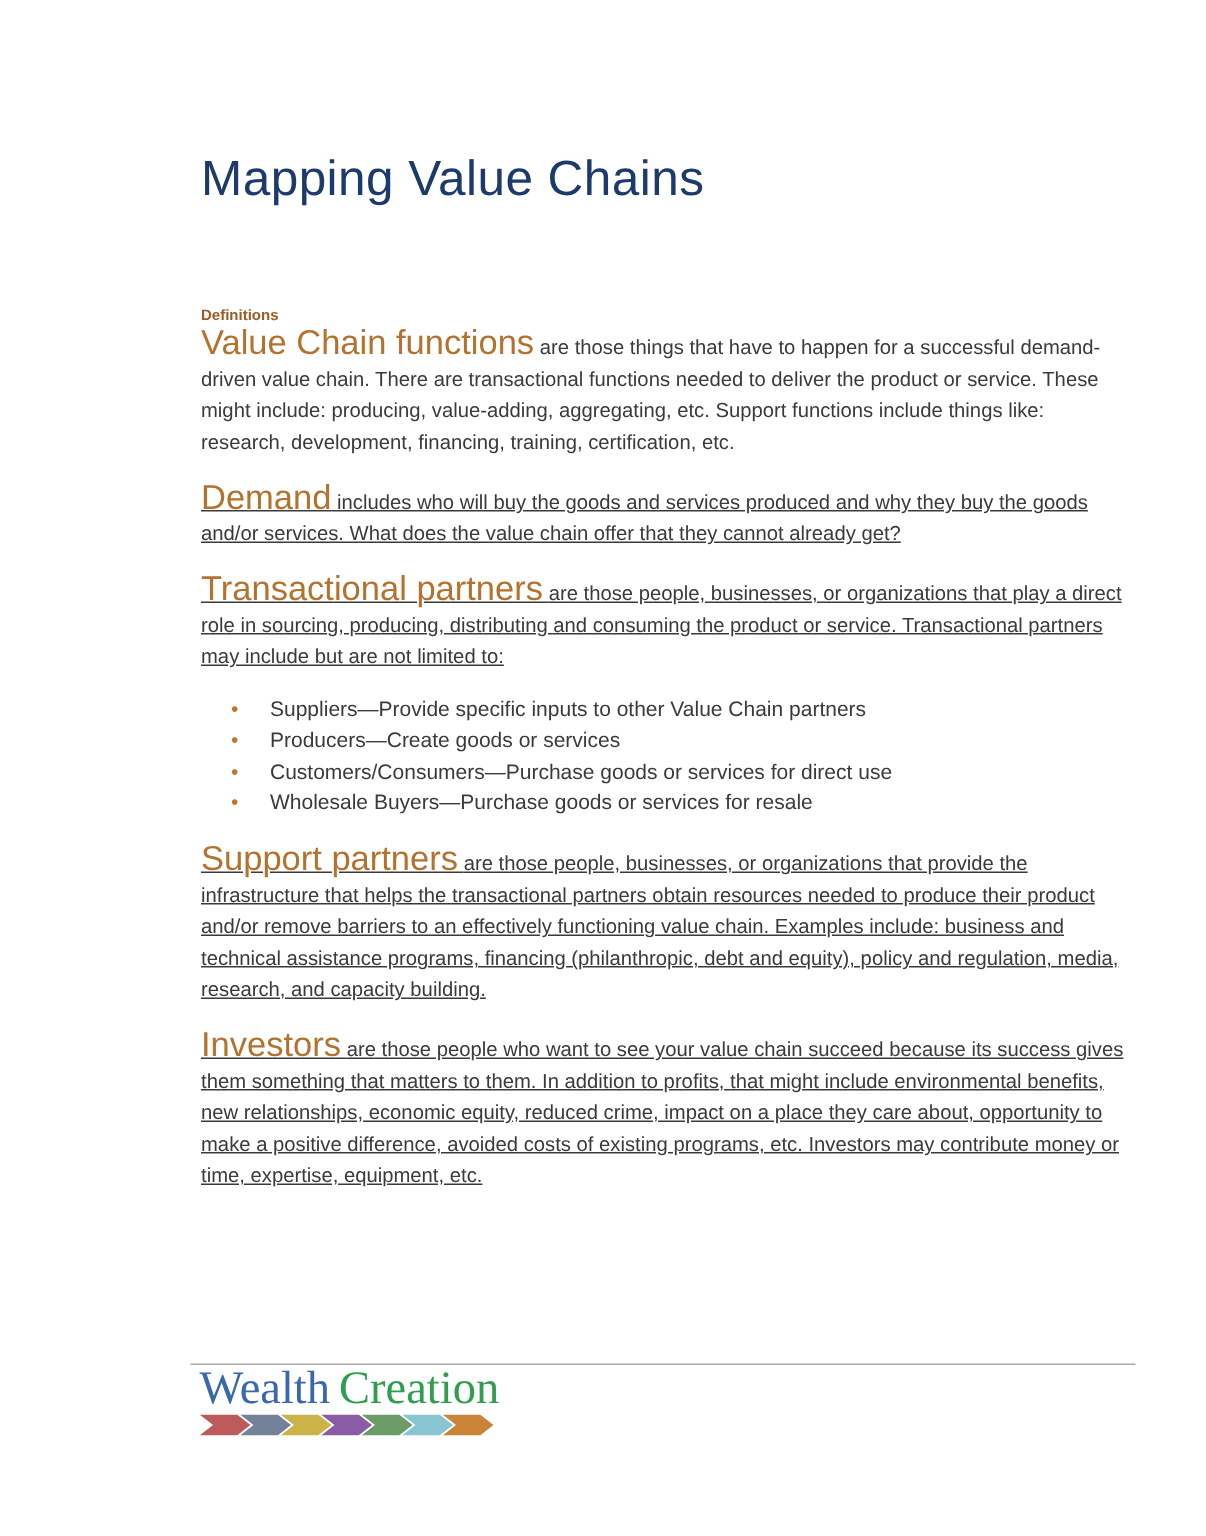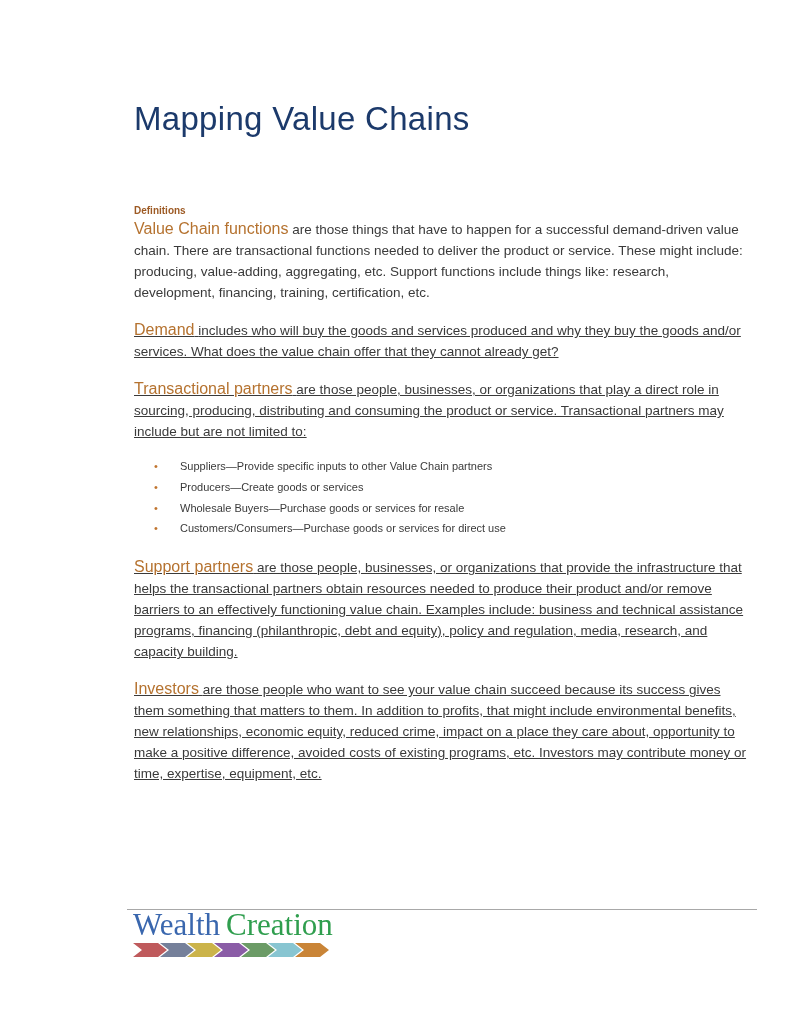--- a/index.html
+++ b/index.html
@@ -32,34 +32,34 @@
     font-weight: 700;
     color: #9d5a24;
   }
   .entry {
     margin: 0 0 14px 0;
     font-size: 13.5px;
     line-height: 21px;
     color: #3a3a3a;
   }
   .term {
-    font-size: 16px;
+    font-size: 23px;
     color: #b5722f;
   }
   .entry.spaced {
     margin-top: 16px;
     text-decoration: underline;
   }
   ul.partner-list {
     list-style: none;
     margin: 13px 0 17px 0;
     padding: 0 0 0 20px;
   }
   ul.partner-list li {
-    font-size: 11px;
+    font-size: 14px;
     line-height: 20.8px;
     color: #3a3a3a;
   }
   ul.partner-list li .bullet {
     display: inline-block;
     width: 26px;
     color: #c0742e;
   }
   .footer-divider {
     position: absolute;
@@ -106,22 +106,22 @@
 
   <p class="entry"><span class="term">Value Chain functions</span> <span>are those things that have to happen for a successful demand-driven value chain.  There are transactional functions needed to deliver the product or service.  These might include: producing, value-adding, aggregating, etc.  Support functions include things like:  research, development, financing, training, certification, etc.</span></p>
 
   <p class="entry spaced"><span class="term">Demand</span> <span>includes who will buy the goods and services produced and why they buy the goods and/or services. What does the value chain offer that they cannot already get?</span></p>
 
   <p class="entry spaced"><span class="term">Transactional partners</span> <span>are those people, businesses, or organizations that play a direct role in sourcing, producing, distributing and consuming the product or service.  Transactional partners may include but are not limited to:</span></p>
 
   <ul class="partner-list">
     <li><span class="bullet">•</span><span>Suppliers—Provide specific inputs to other Value Chain partners</span></li>
     <li><span class="bullet">•</span><span>Producers—Create goods or services</span></li>
+    <li><span class="bullet">•</span><span>Customers/Consumers—Purchase goods or services for direct use</span></li>
     <li><span class="bullet">•</span><span>Wholesale Buyers—Purchase goods or services for resale</span></li>
-    <li><span class="bullet">•</span><span>Customers/Consumers—Purchase goods or services for direct use</span></li>
   </ul>
 
   <p class="entry spaced"><span class="term">Support partners</span> <span>are those people, businesses, or organizations that provide the infrastructure that helps the transactional partners obtain resources needed to produce their product and/or remove barriers to an effectively functioning value chain. Examples include: business and technical assistance programs, financing (philanthropic, debt and equity), policy and regulation, media, research, and capacity building.</span></p>
 
   <p class="entry spaced"><span class="term">Investors</span> <span>are those people who want to see your value chain succeed because its success gives them something that matters to them. In addition to profits, that might include environmental benefits, new relationships, economic equity, reduced crime, impact on a place they care about, opportunity to make a positive difference, avoided costs of existing programs, etc. Investors may contribute money or time, expertise, equipment, etc.</span></p>
 
   <hr class="footer-divider">
 
   <div class="logo">
     <div class="logo-text">

